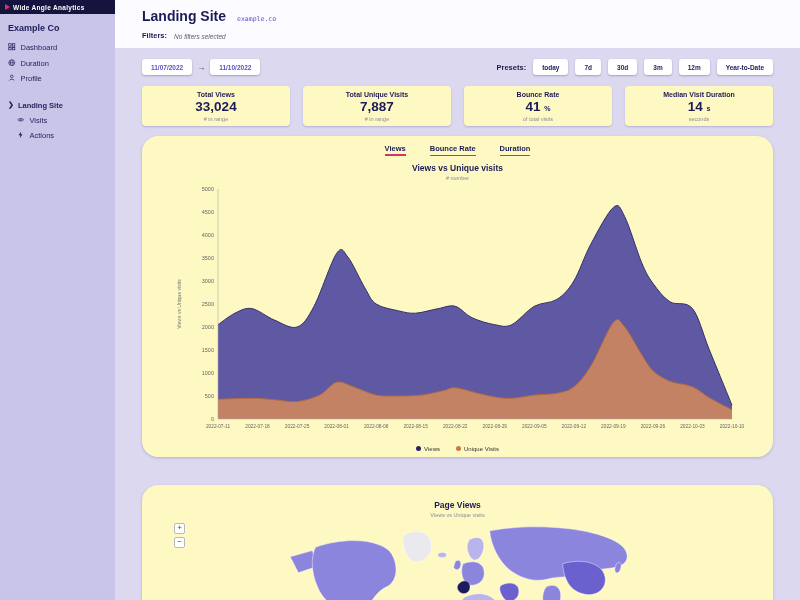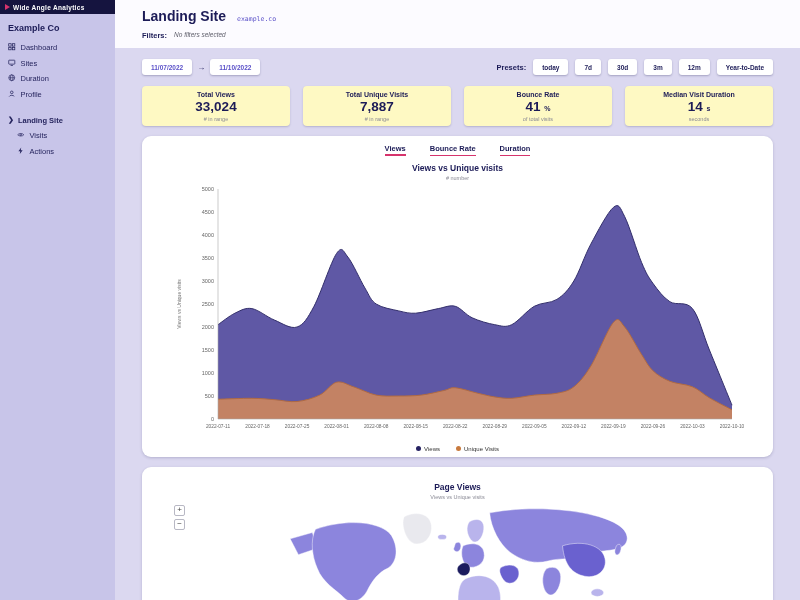--- a/index.html
+++ b/index.html
@@ -21,21 +21,21 @@
   .group-head { font-size:7.5px; font-weight:bold; color:#26255e; padding:2px 8px 3px; display:flex; gap:4px; cursor:pointer; }
   .chev { font-size:7px; }
   .sub-item { padding-left:17px; }
 
   
   main { flex:1; display:flex; flex-direction:column; overflow:hidden; }
   header { background:#fcfbff; padding:8px 27px 8px; }
   .title-row { display:flex; align-items:baseline; gap:11px; }
   .page-title { font-size:14px; font-weight:bold; color:var(--brand_navy); }
   .domain { font-size:6.5px; font-family:"DejaVu Sans Mono",monospace; color:var(--link_purple);margin-top:6px; }
-  .filters-row { margin-top:7px; display:flex; gap:7px; align-items:flex-start; }
+  .filters-row { margin-top:7px; display:flex; gap:7px; align-items:flex-end; }
   .filters-label { font-size:7.5px; font-weight:bold; color:var(--brand_navy); }
   .filters-value { font-size:6.5px; font-style:italic; color:#62626e; }
 
   .toolbar { display:flex; justify-content:space-between; align-items:center; padding:11px 27px 0; }
   .btn { background:#fff; border:none; border-radius:3px; box-shadow:0 1px 2px rgba(40,40,90,.3);
          font-size:6.5px; font-weight:bold; padding:4.5px 9px; color:var(--brand_navy); cursor:pointer;
          font-family:"Liberation Sans",sans-serif; }
   .date-btn { color:var(--link_purple); }
   .range { display:flex; align-items:center; }
   .arrow { font-size:8px; color:var(--brand_navy); margin:0 5px; }
@@ -43,21 +43,21 @@
   .presets-label { font-size:7.5px; font-weight:bold; color:var(--brand_navy); }
 
   .stats { display:grid; grid-template-columns:repeat(4,1fr); gap:13px; padding:11px 27px 0; }
   .stat-card { background:#fef9c3; border-radius:4px; box-shadow:0 1px 2px rgba(40,40,90,.22);
                text-align:center; padding:5px 4px 4px; }
   .stat-title { font-size:7px; font-weight:bold; color:var(--brand_navy); }
   .stat-value { font-size:13.5px; font-weight:bold; color:var(--brand_navy); margin-top:2px; line-height:1.1; }
   .stat-unit { font-size:7px; font-weight:bold; }
   .stat-caption { font-size:5.5px; color:#8a8a95; margin-top:1px; }
 
-  .card { background:#ffffff; border-radius:9px; box-shadow:0 1px 3px rgba(40,40,90,.22); margin:10px 27px 0; }
+  .card { background:#fef9c3; border-radius:16px; box-shadow:0 1px 3px rgba(40,40,90,.22); margin:10px 27px 18px; }
   .chart-card { padding:8px 6px 2px; }
   .tabs { display:flex; justify-content:center; gap:24px; }
   .tab { font-size:7.5px; font-weight:bold; color:var(--brand_navy); padding-bottom:1px;
          border-bottom:1.5px solid var(--accent_pink); cursor:pointer; }
   .tab.active { border-bottom-width:2.5px; }
   .chart-title { text-align:center; font-size:8.5px; font-weight:bold; color:var(--brand_navy); margin-top:7px; }
   .chart-subtitle { text-align:center; font-size:5.5px; color:#8a8a95; margin-top:2px; }
   #main-chart { display:block; margin:2px auto 0; }
   .legend { display:flex; justify-content:center; gap:16px; margin:1px 0 3px; }
   .legend-item { display:flex; align-items:center; gap:3px; font-size:6px; color:#333; cursor:pointer; }
@@ -88,27 +88,20 @@
     <div class="org">Example Co</div>
     <nav>
       <div class="nav-item">
         <span><svg viewBox="0 0 16 16" width="7.5" height="7.5" fill="none" stroke="#26255e" stroke-width="1.6">
               <rect x="1.5" y="1.5" width="5.2" height="5.2"></rect>
               <rect x="9.3" y="1.5" width="5.2" height="5.2"></rect>
               <rect x="1.5" y="9.3" width="5.2" height="5.2"></rect>
               <rect x="9.3" y="9.3" width="5.2" height="5.2"></rect>
             </svg></span>
         <span>Dashboard</span>
-      </div>
-      <div class="nav-item">
-        <span><svg viewBox="0 0 16 16" width="7.5" height="7.5" fill="none" stroke="#26255e" stroke-width="1.6">
-              <rect x="1.5" y="2.5" width="13" height="8.5" rx="1"></rect>
-              <path d="M5.5 13.8h5"></path>
-            </svg></span>
-        <span>Sites</span>
       </div>
       <div class="nav-item">
         <span><svg viewBox="0 0 16 16" width="7.5" height="7.5" fill="none" stroke="#26255e" stroke-width="1.4">
               <circle cx="8" cy="8" r="6.3"></circle>
               <ellipse cx="8" cy="8" rx="2.8" ry="6.3"></ellipse>
               <path d="M1.7 8h12.6"></path>
             </svg></span>
         <span>Duration</span>
       </div>
       <div class="nav-item">

